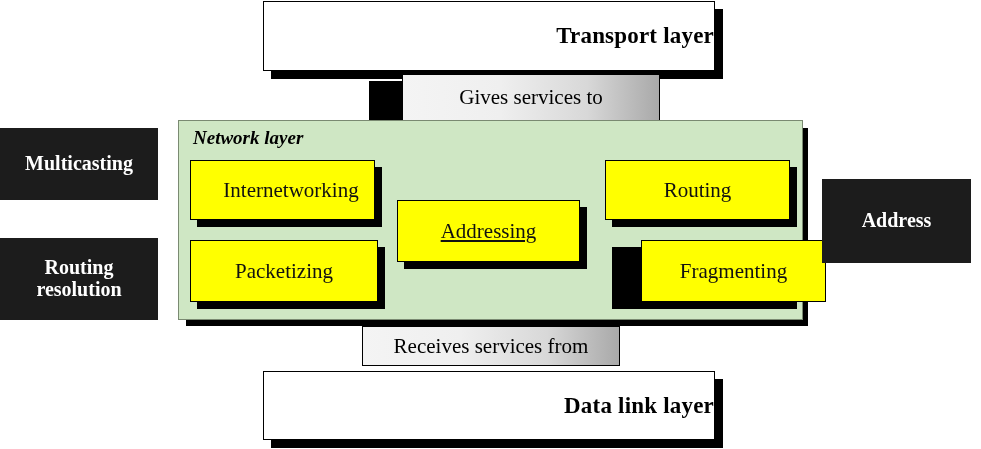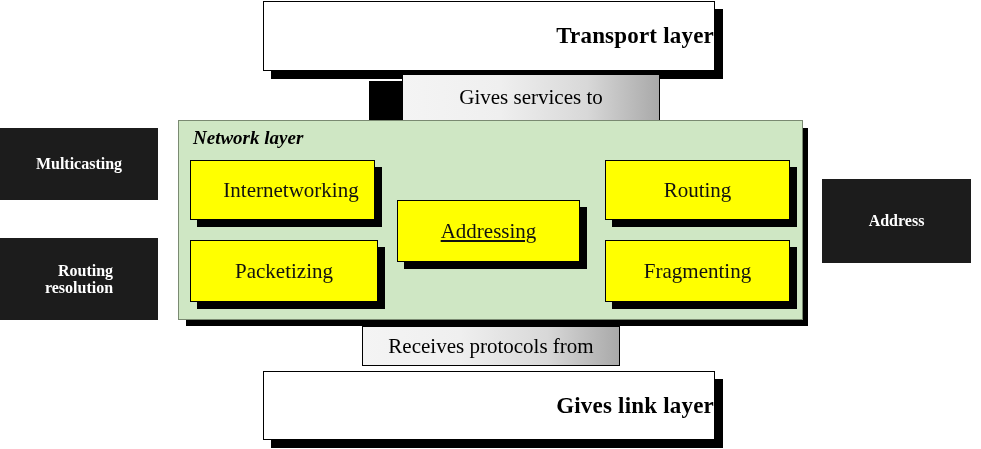--- a/index.html
+++ b/index.html
@@ -83,23 +83,23 @@
     white-space: nowrap;
   }
 
   
   .tag-box {
     background: #1c1c1c;
     color: #ffffff;
     display: flex;
     align-items: center;
     justify-content: center;
-    text-align: right;
+    text-align: center;
     font-weight: bold;
-    font-size: 16px;
+    font-size: 20px;
     line-height: 1.08;
   }
   .tag-box span { display: block; }
 </style>
 </head>
 <body>
 
 <div id="stage">
 
   <div class="hard-shadow" style="left:271px; top:9px; width:452px; height:70px;"></div>
@@ -132,31 +132,31 @@
   <div class="abs fn-box" style="left:397px; top:200px; width:183px; height:62px; z-index:4;text-decoration:underline;">
     <span>Addressing</span>
   </div>
 
   <div class="hard-shadow on-top" style="left:612px; top:167px; width:185px; height:60px; z-index:3;"></div>
   <div class="abs fn-box" style="left:605px; top:160px; width:185px; height:60px; z-index:4;">
     <span>Routing</span>
   </div>
 
   <div class="hard-shadow on-top" style="left:612px; top:247px; width:185px; height:62px; z-index:3;"></div>
-  <div class="abs fn-box" style="left:605px; top:240px; width:185px; height:62px; z-index:4;">
+  <div class="abs fn-box" style="left:641px; top:240px; width:185px; height:62px; z-index:4;">
     <span>Fragmenting</span>
   </div>
 
   <div class="abs svc-bar" style="left:362px; top:326px; width:258px; height:40px; z-index:5;">
-    <span>Receives protocols from</span>
+    <span>Receives services from</span>
   </div>
 
   <div class="hard-shadow" style="left:271px; top:379px; width:452px; height:69px; z-index:5;"></div>
   <div class="abs layer-box" style="left:263px; top:371px; width:452px; height:69px; z-index:6;">
-    <span>Gives link layer</span>
+    <span>Data link layer</span>
   </div>
 
   <div class="abs tag-box" style="left:0px; top:128px; width:158px; height:72px; z-index:7;">
     <div>
       <span>Multicasting</span>
     </div>
   </div>
 
   <div class="abs tag-box" style="left:0px; top:238px; width:158px; height:82px; z-index:7;">
     <div>

